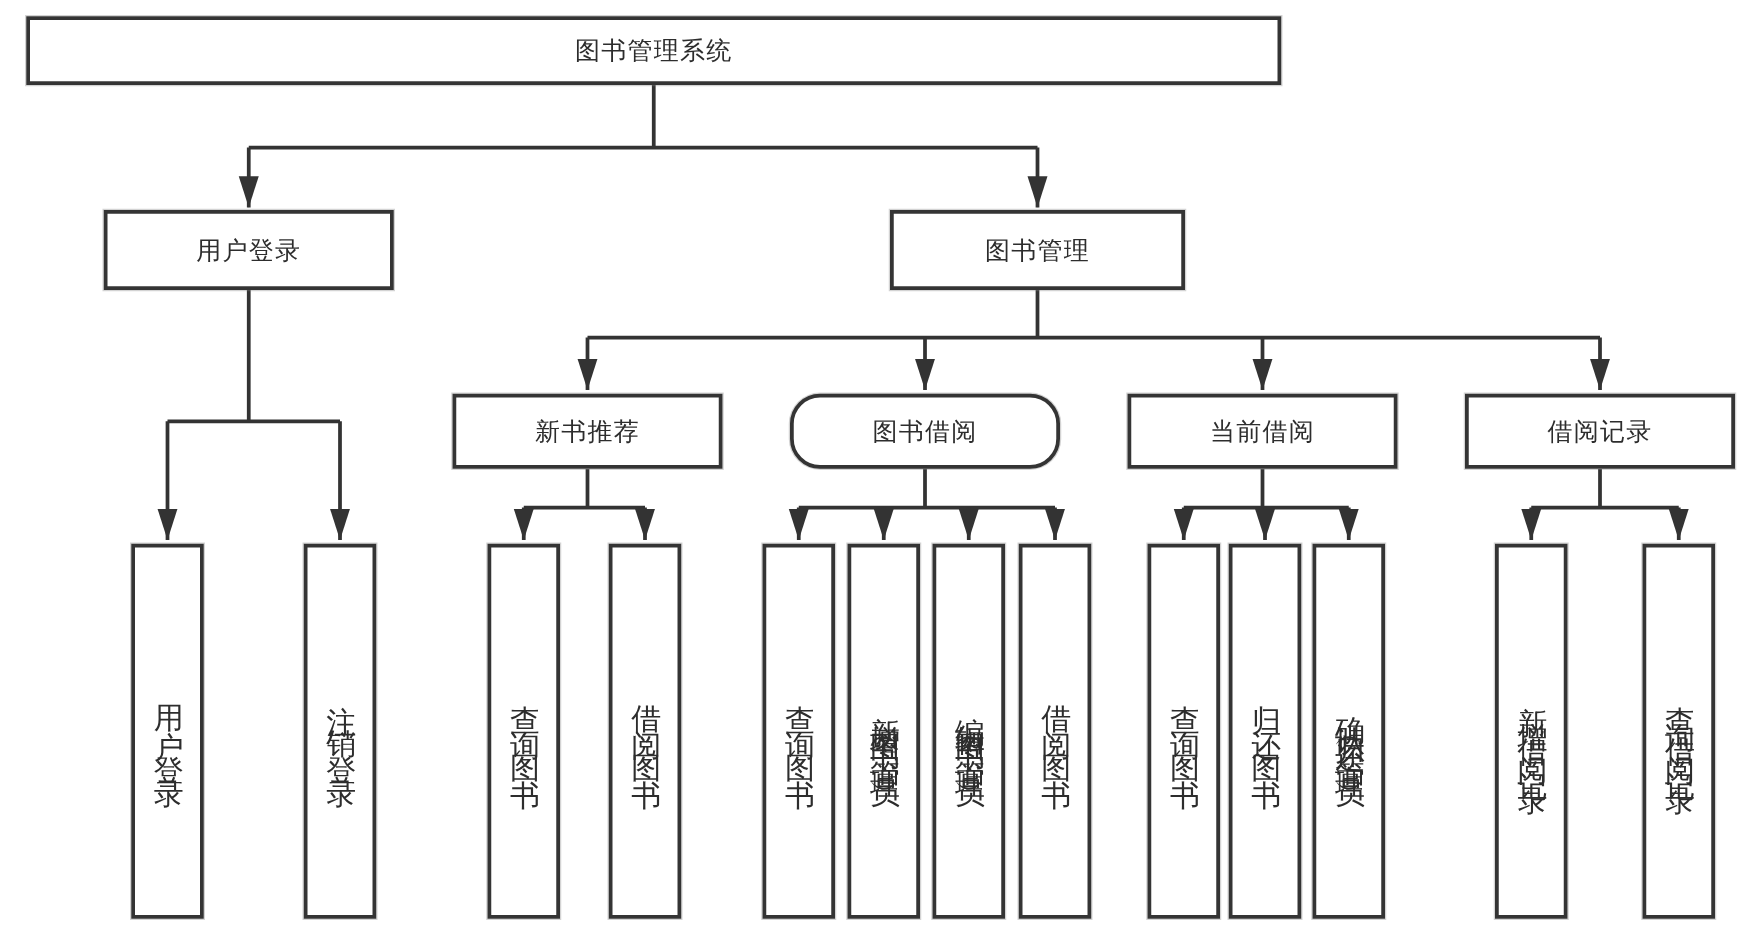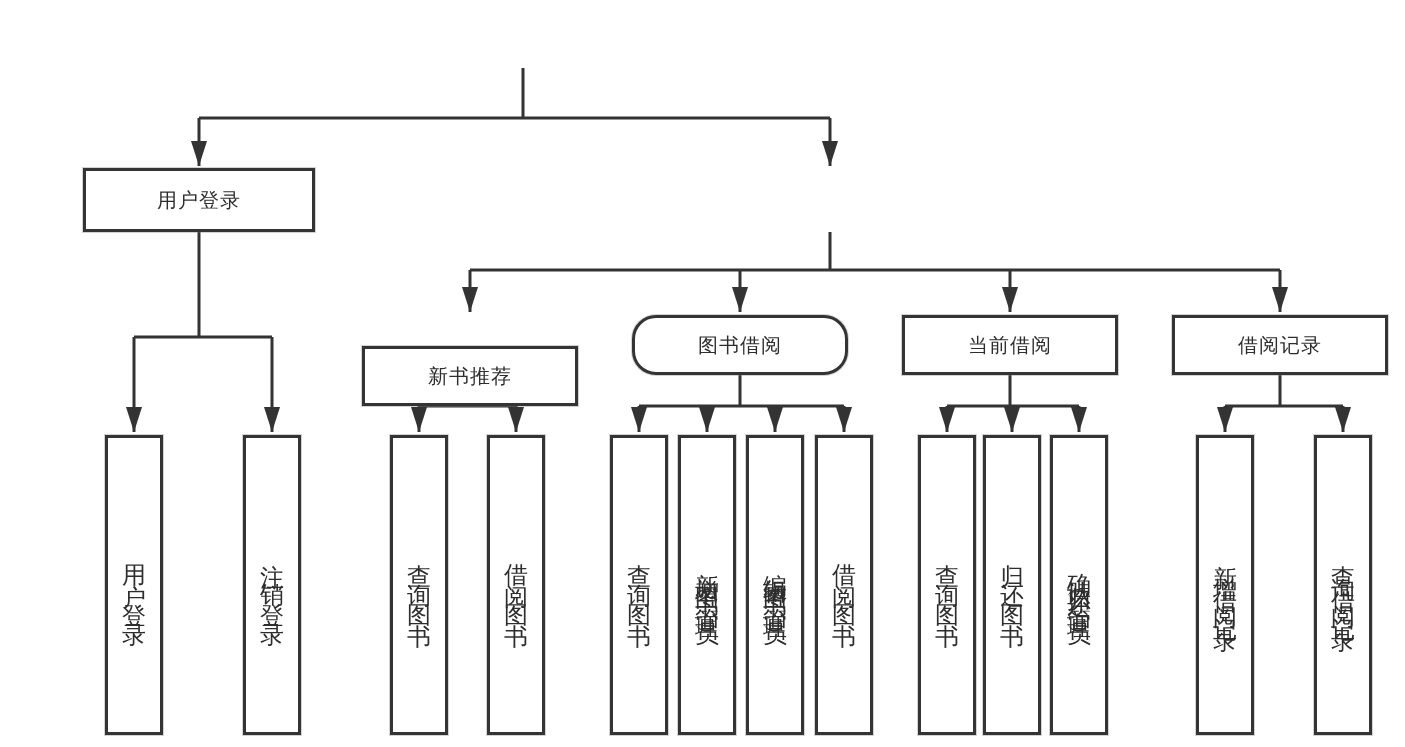--- a/index.html
+++ b/index.html
@@ -102,26 +102,32 @@
       <path d="M947 406 V432" marker-end="url(#arrow)"></path>
       <path d="M1012 406 V432" marker-end="url(#arrow)"></path>
       <path d="M1079 406 V432" marker-end="url(#arrow)"></path>
 
       <path d="M1280 375 V406 M1225 406 H1343"></path>
       <path d="M1225 406 V432" marker-end="url(#arrow)"></path>
       <path d="M1343 406 V432" marker-end="url(#arrow)"></path>
     </g>
   </svg>
 
+  <div class="box h" style="left:21px; top:13px; width:1004px; height:55px;">
+    <span>图书管理系统</span>
+  </div>
 
   <div class="box h" style="left:83px; top:168px; width:232px; height:64px;">
     <span>用户登录</span>
   </div>
+  <div class="box h" style="left:712px; top:168px; width:236px; height:64px;">
+    <span>图书管理</span>
+  </div>
 
-  <div class="box h" style="left:362px; top:315px; width:216px; height:60px;margin-top:31px;">
+  <div class="box h" style="left:362px; top:315px; width:216px; height:60px;">
     <span>新书推荐</span>
   </div>
   <div class="box h" style="left:632px; top:315px; width:216px; height:60px;border-radius:24px;">
     <span>图书借阅</span>
   </div>
   <div class="box h" style="left:1172px; top:315px; width:216px; height:60px;">
     <span>借阅记录</span>
   </div>
   <div class="box h" style="left:902px; top:315px; width:216px; height:60px;">
     <span>当前借阅</span>

